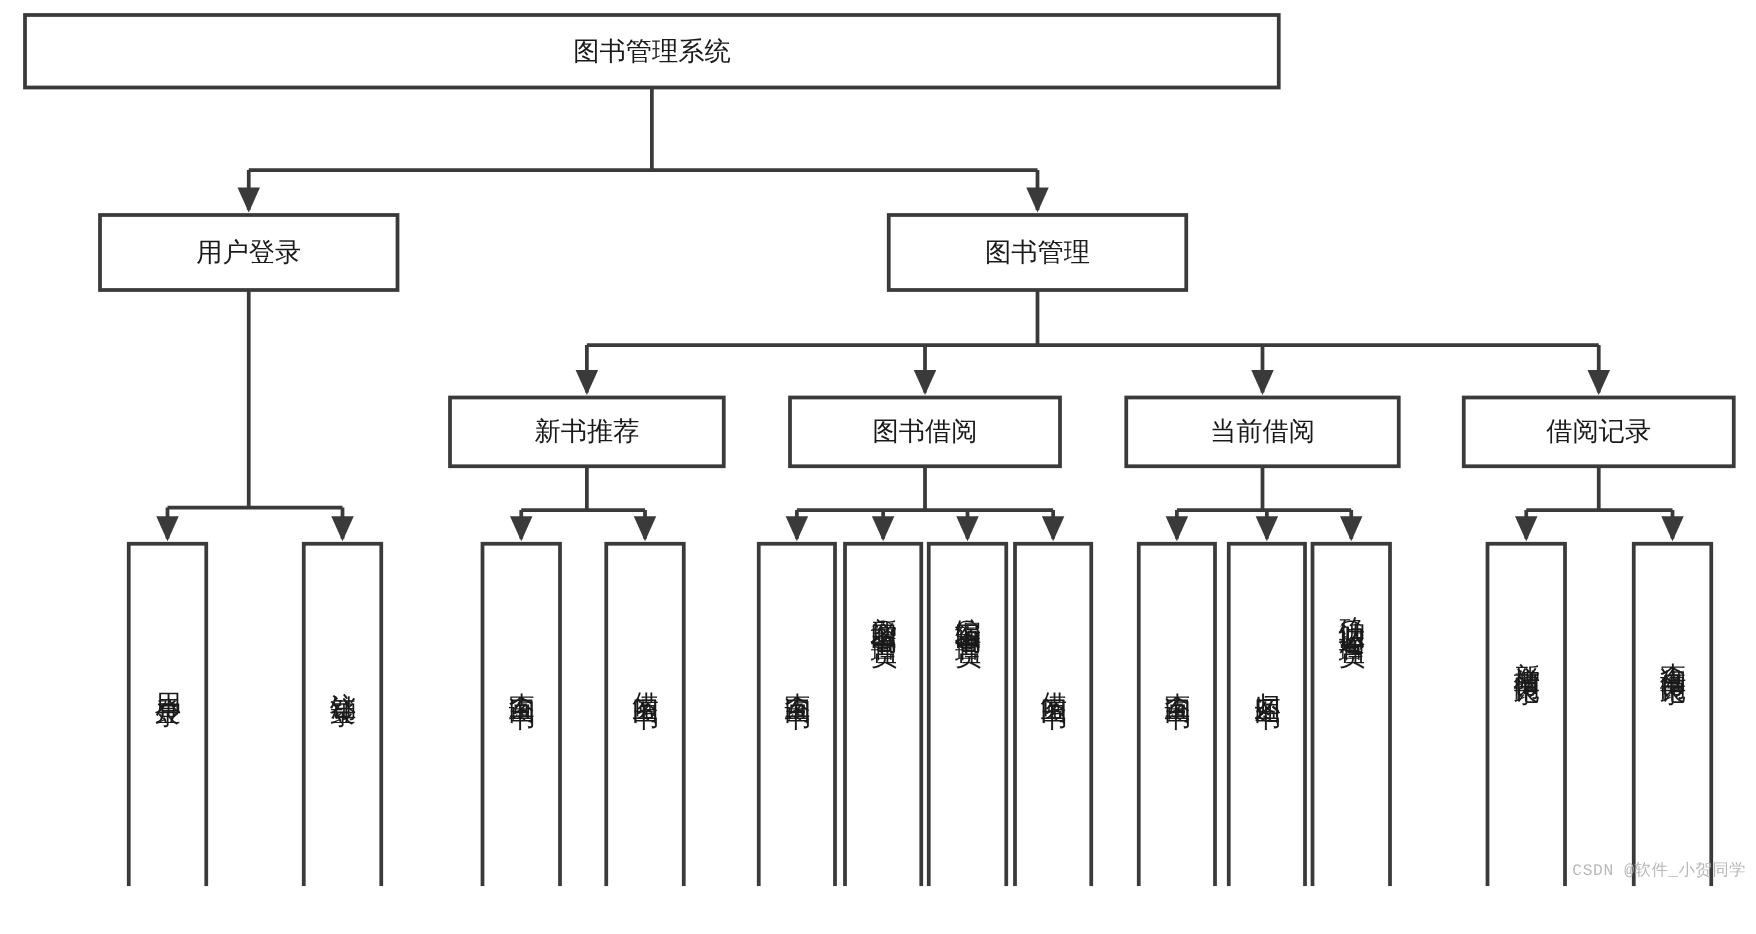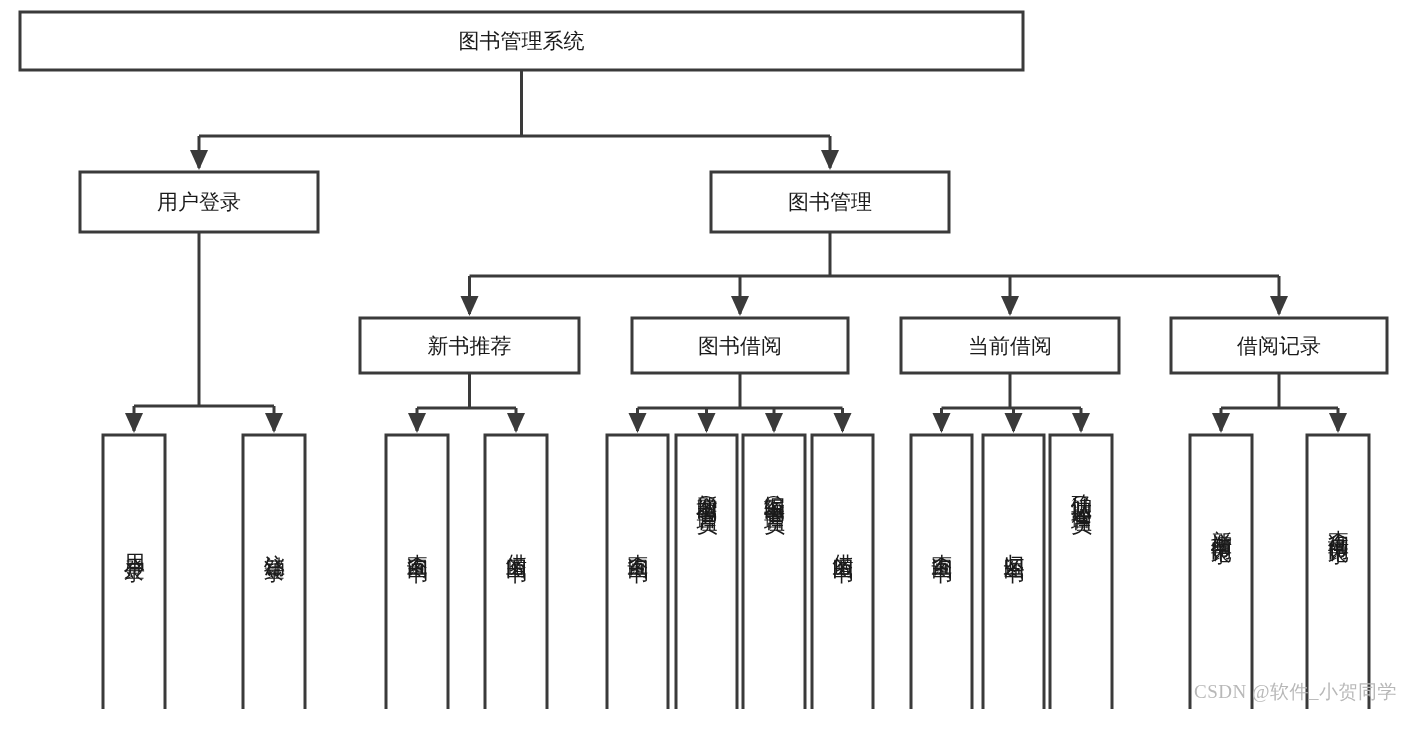--- a/index.html
+++ b/index.html
@@ -61,22 +61,22 @@
     position: absolute;
     display: flex;
     align-items: flex-start;
     justify-content: center;
     pointer-events: none;
   }
   .watermark {
     position: absolute;
     right: 8px;
     bottom: 4px;
-    font-family: Liberation Serif, serif;
-    font-size: 19px;
+    font-family: Liberation Mono, monospace;
+    font-size: 13px;
     color: #b8b8b8;
     letter-spacing: 0.5px;
     white-space: nowrap;
   }
 </style>
 </head>
 <body>
 
 <div id="stage">
 

